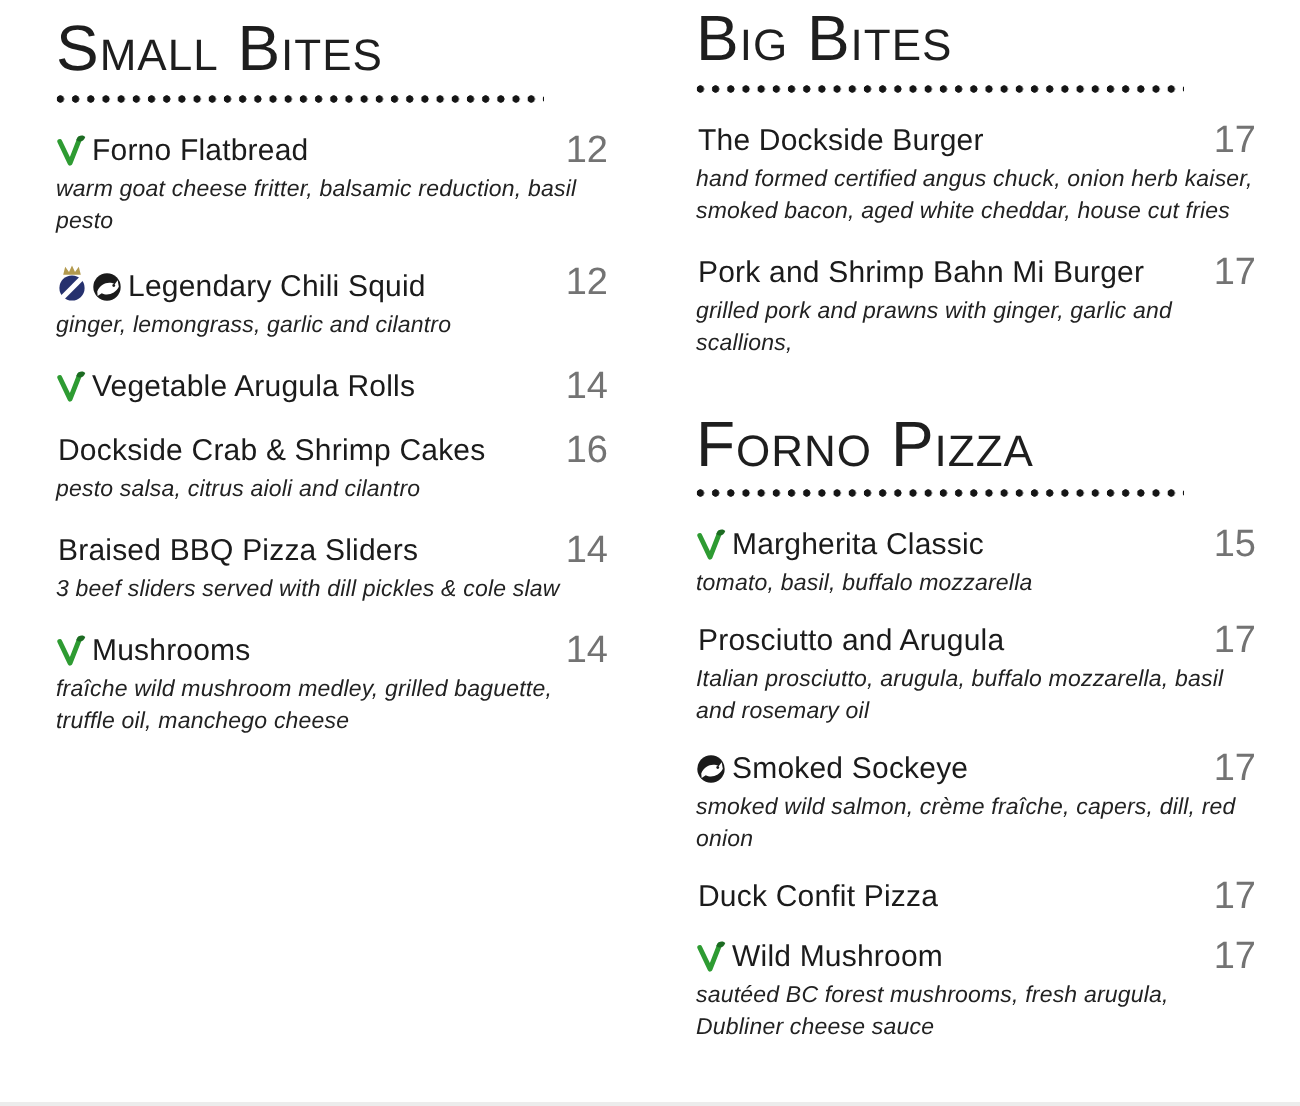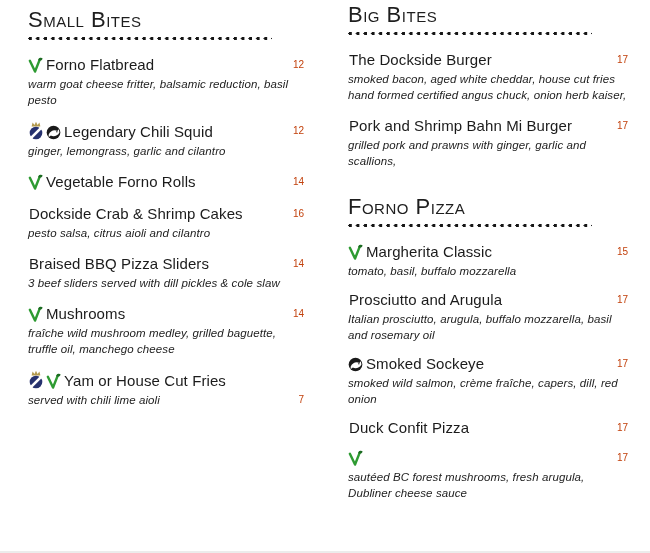--- a/index.html
+++ b/index.html
@@ -11,21 +11,21 @@
     position: relative;
     overflow: hidden;
     border-bottom: 2px solid #ececec;
     box-sizing: border-box;
   }
   .col { position: absolute; }
   .col-left  { left: 28px;  top: 8px;  width: 278px; }
   .col-right { left: 348px; top: 3px;  width: 282px; }
 
   h1.section-title {
-    font-size: 22px;
+    font-size: 32px;
     font-weight: 400;
     font-variant: small-caps;
     letter-spacing: 0.5px;
     color: #1e1e1e;
     margin: 0 0 5px 0;
     line-height: 1.05;
   }
   .dots {
     height: 5px;
     width: 244px;
@@ -44,21 +44,21 @@
     padding-right: 36px;
     font-size: 15px;
     line-height: 19px;
     color: #1b1b1b;
   }
   .item-icons { margin-right: 1px; white-space: nowrap; }
   .item-icons svg { vertical-align: -3px; margin-right: 2px; }
   .item-name { letter-spacing: 0.1px; }
   .item-price {
     position: absolute; right: 2px; top: 0;
-    font-size: 10px; color: #c2410c;
+    font-size: 19px; color: #737373;
   }
   .price-on-desc .item-price { top: 20px; }
   .item-desc {
     font-style: italic;
     font-size: 11.5px;
     line-height: 16px;
     margin-top: 2px;
     color: #222222;
     letter-spacing: 0.1px;
   }
@@ -100,21 +100,21 @@
     <div class="item-desc">
             <div>ginger, lemongrass, garlic and cilantro</div>
           </div>
   </div>
 
   <div class="item">
     <div class="item-head">
       <span class="item-icons"><svg width="15" height="16" viewBox="0 0 16 17">
                 <path d="M2 4 L7.5 15.5 L12.6 2.5" fill="none" stroke="#2e9b32" stroke-width="2.6" stroke-linecap="round" stroke-linejoin="round"></path>
                 <path d="M10.8 3.2 C11.6 0.2 14.8 0.4 15.6 1.6 C14.8 4.2 12.2 4.6 10.8 3.2 Z" fill="#1c6b22"></path>
-              </svg></span><span class="item-name">Vegetable Forno Rolls</span>
+              </svg></span><span class="item-name">Vegetable Arugula Rolls</span>
       <span class="item-price">14</span>
     </div>
   </div>
 
   <div class="item">
     <div class="item-head">
       <span class="item-icons"></span><span class="item-name">Dockside Crab &amp; Shrimp Cakes</span>
       <span class="item-price">16</span>
     </div>
     <div class="item-desc">
@@ -139,53 +139,37 @@
                 <path d="M10.8 3.2 C11.6 0.2 14.8 0.4 15.6 1.6 C14.8 4.2 12.2 4.6 10.8 3.2 Z" fill="#1c6b22"></path>
               </svg></span><span class="item-name">Mushrooms</span>
       <span class="item-price">14</span>
     </div>
     <div class="item-desc">
             <div>fraîche wild mushroom medley, grilled baguette,</div>
             <div>truffle oil, manchego cheese</div>
           </div>
   </div>
 
-  <div class="item price-on-desc">
-    <div class="item-head">
-      <span class="item-icons"><svg width="16" height="19" viewBox="0 0 16 19">
-                <path d="M3.6 5.4 L4.6 1.4 L6.5 4 L8 0.8 L9.5 4 L11.4 1.4 L12.4 5.4 Z" fill="#b39a4e"></path>
-                <circle cx="8" cy="12" r="6.3" fill="#26316e"></circle>
-                <rect x="-1" y="10.7" width="18" height="2.6" fill="#ffffff" transform="rotate(-45 8 12)"></rect>
-              </svg><svg width="15" height="16" viewBox="0 0 16 17">
-                <path d="M2 4 L7.5 15.5 L12.6 2.5" fill="none" stroke="#2e9b32" stroke-width="2.6" stroke-linecap="round" stroke-linejoin="round"></path>
-                <path d="M10.8 3.2 C11.6 0.2 14.8 0.4 15.6 1.6 C14.8 4.2 12.2 4.6 10.8 3.2 Z" fill="#1c6b22"></path>
-              </svg></span><span class="item-name">Yam or House Cut Fries</span>
-      <span class="item-price">7</span>
-    </div>
-    <div class="item-desc">
-            <div>served with chili lime aioli</div>
-          </div>
-  </div>
 </div>
   </div>
 </div>
 
 <div class="col col-right">
   <div class="section">
     <h1 class="section-title">Big Bites</h1>
     <div class="dots"></div>
     <div class="items">
   <div class="item">
     <div class="item-head">
       <span class="item-icons"></span><span class="item-name">The Dockside Burger</span>
       <span class="item-price">17</span>
     </div>
     <div class="item-desc">
+            <div>hand formed certified angus chuck, onion herb kaiser,</div>
             <div>smoked bacon, aged white cheddar, house cut fries</div>
-            <div>hand formed certified angus chuck, onion herb kaiser,</div>
           </div>
   </div>
 
   <div class="item">
     <div class="item-head">
       <span class="item-icons"></span><span class="item-name">Pork and Shrimp Bahn Mi Burger</span>
       <span class="item-price">17</span>
     </div>
     <div class="item-desc">
             <div>grilled pork and prawns with ginger, garlic and scallions,</div>
@@ -240,21 +224,21 @@
       <span class="item-icons"></span><span class="item-name">Duck Confit Pizza</span>
       <span class="item-price">17</span>
     </div>
   </div>
 
   <div class="item">
     <div class="item-head">
       <span class="item-icons"><svg width="15" height="16" viewBox="0 0 16 17">
                 <path d="M2 4 L7.5 15.5 L12.6 2.5" fill="none" stroke="#2e9b32" stroke-width="2.6" stroke-linecap="round" stroke-linejoin="round"></path>
                 <path d="M10.8 3.2 C11.6 0.2 14.8 0.4 15.6 1.6 C14.8 4.2 12.2 4.6 10.8 3.2 Z" fill="#1c6b22"></path>
-              </svg></span>
+              </svg></span><span class="item-name">Wild Mushroom</span>
       <span class="item-price">17</span>
     </div>
     <div class="item-desc">
             <div>sautéed BC forest mushrooms, fresh arugula, Dubliner cheese sauce</div>
           </div>
   </div>
 </div>
   </div>
 
 </div>

